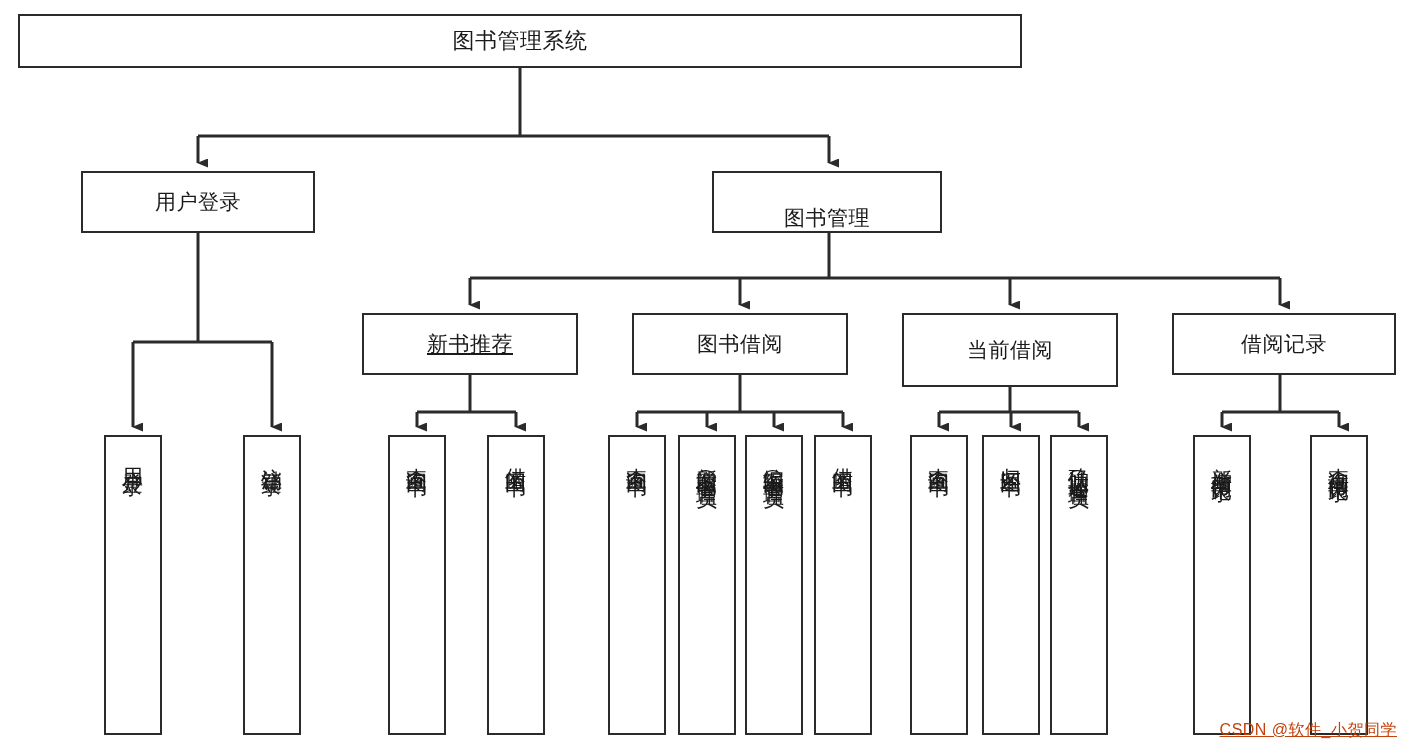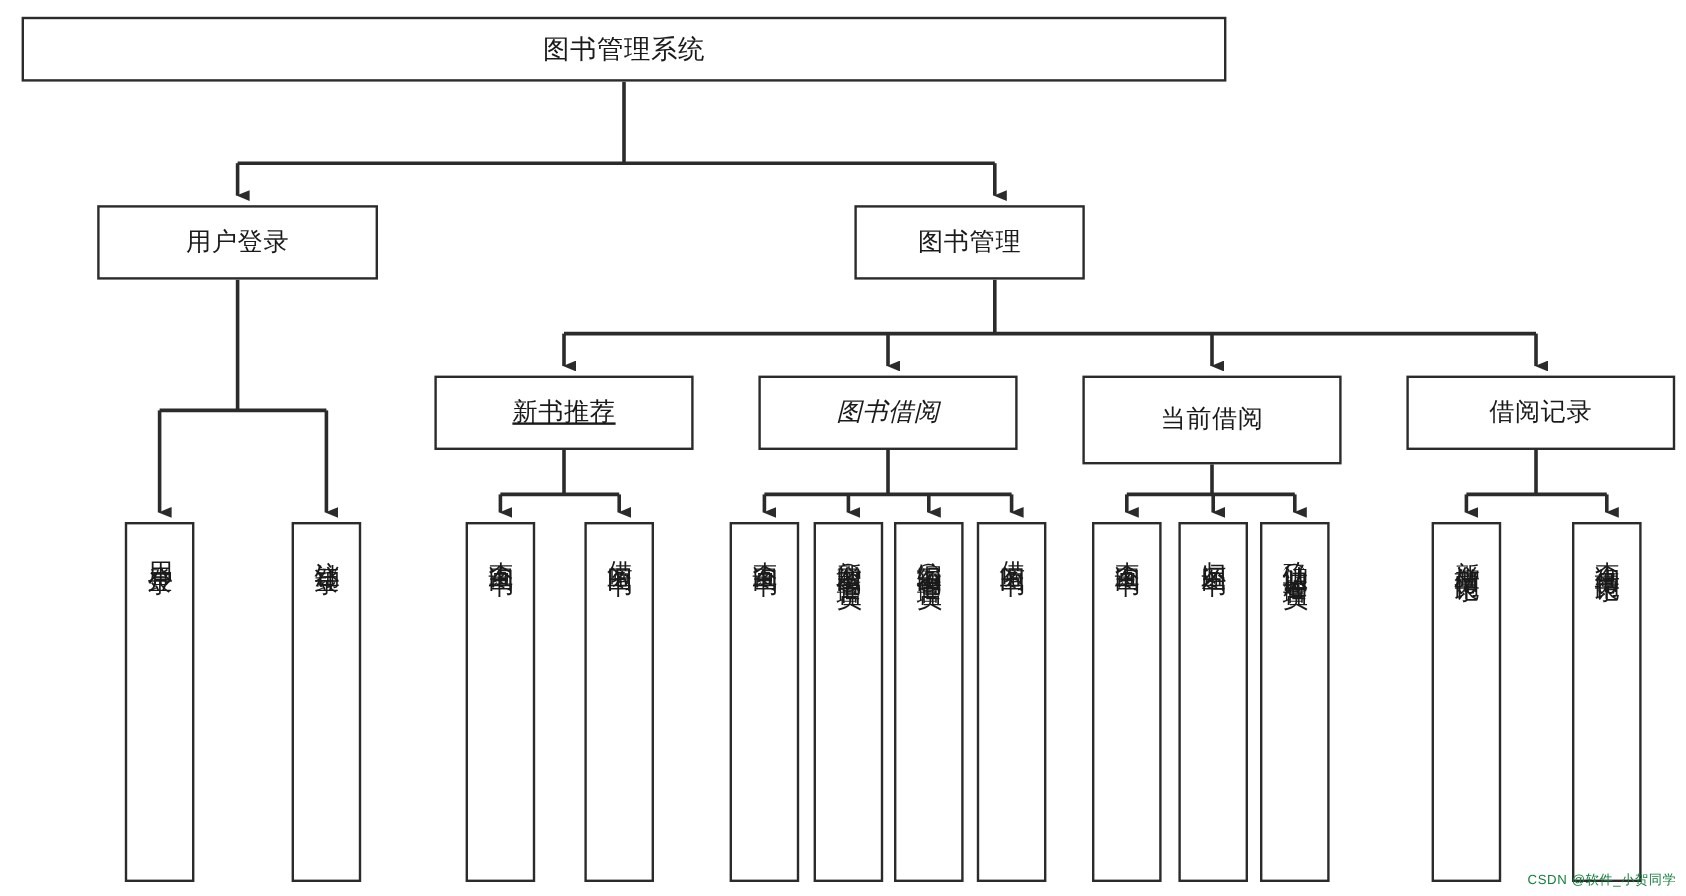--- a/index.html
+++ b/index.html
@@ -56,24 +56,25 @@
     text-orientation: upright;
     font-size: 21px;
     letter-spacing: 3px;
     line-height: 1.1;
   }
   .node.root .label { font-size: 22px; }
   .watermark {
     position: absolute;
     right: 8px;
     bottom: 6px;
-    font-size: 11px;
-    color: #15803d;
+    font-size: 16px;
+    color: #c2410c;
     white-space: nowrap;
     letter-spacing: 0.5px;
+    text-decoration: underline;
   }
 </style>
 </head>
 <body>
 
 <div id="diagram-root">
 
   <svg class="connectors" viewBox="0 0 1405 747" xmlns="http://www.w3.org/2000/svg">
     <defs>
       <marker id="arrowhead" markerWidth="9" markerHeight="11" refX="4.5" refY="10" orient="auto" markerUnits="userSpaceOnUse">
@@ -126,28 +127,28 @@
     </g>
   </svg>
 
   <div class="node horizontal root" style="left:18px; top:14px; width:1004px; height:54px;">
     <span class="label">图书管理系统</span>
   </div>
 
   <div class="node horizontal" style="left:81px; top:171px; width:234px; height:62px;">
     <span class="label">用户登录</span>
   </div>
-  <div class="node horizontal" style="left:712px; top:171px; width:192px; height:62px;">
+  <div class="node horizontal" style="left:712px; top:171px; width:230px; height:62px;align-items:flex-end;">
     <span class="label">图书管理</span>
   </div>
 
   <div class="node horizontal" style="left:362px; top:313px; width:216px; height:62px;text-decoration:underline;">
     <span class="label">新书推荐</span>
   </div>
-  <div class="node horizontal" style="left:632px; top:313px; width:216px; height:62px;font-style:italic;">
+  <div class="node horizontal" style="left:632px; top:313px; width:216px; height:62px;">
     <span class="label">图书借阅</span>
   </div>
   <div class="node horizontal" style="left:902px; top:313px; width:216px; height:74px;">
     <span class="label">当前借阅</span>
   </div>
   <div class="node horizontal" style="left:1172px; top:313px; width:224px; height:62px;">
     <span class="label">借阅记录</span>
   </div>
 
   <div class="node vertical" style="left:104px; top:435px; width:58px; height:300px;">

